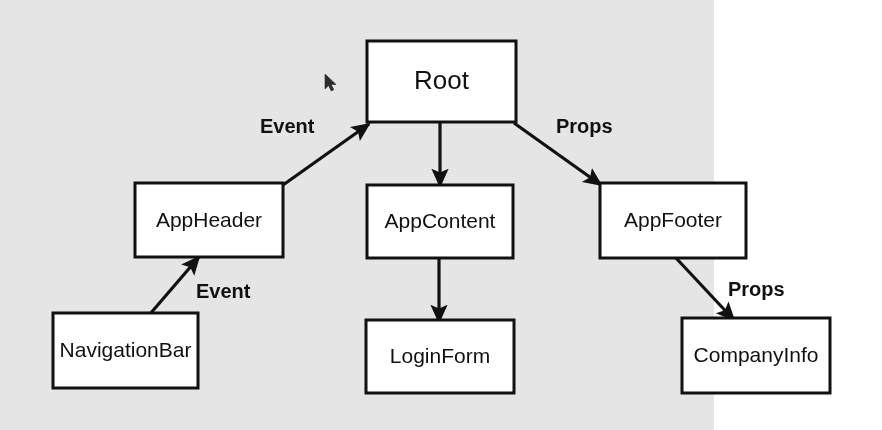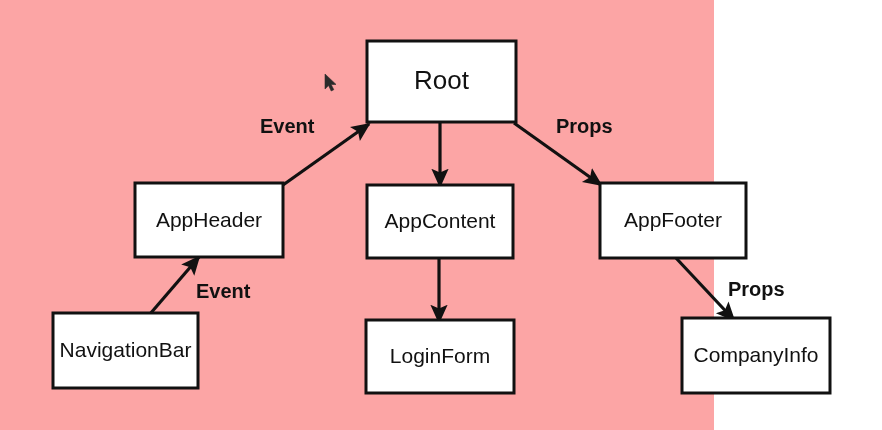--- a/index.html
+++ b/index.html
@@ -10,21 +10,21 @@
   body {
     width: 882px;
     height: 430px;
     font-family: "Liberation Sans", sans-serif;
     overflow: hidden;
   }
   #diagram-root {
     position: relative;
     width: 714px;
     height: 430px;
-    background: #fca5a5;
+    background: #e5e5e5;
   }
   svg.diagram-canvas {
     position: absolute;
     left: 0;
     top: 0;
     width: 882px;
     height: 430px;
     display: block;
   }
   .node-box {

